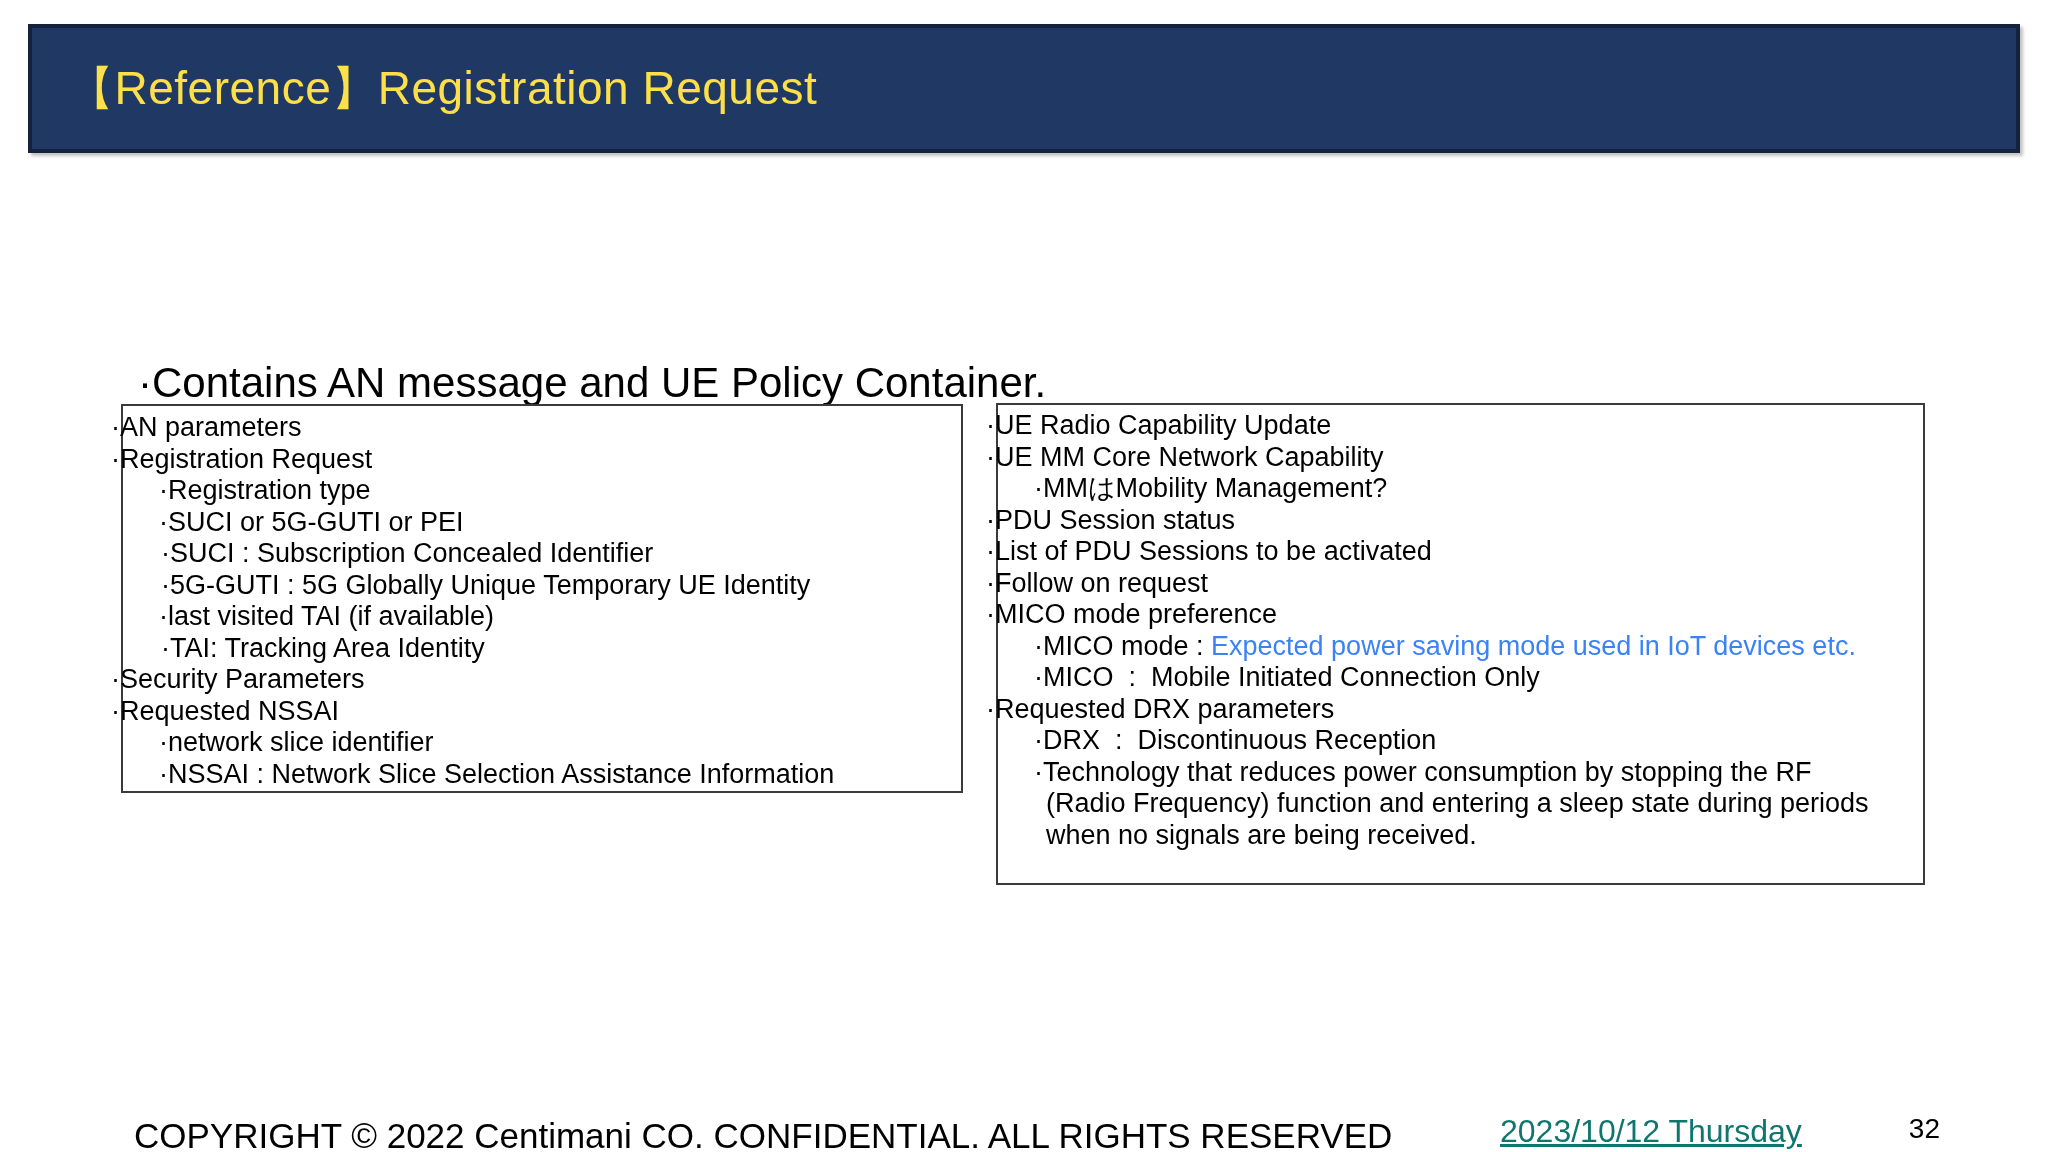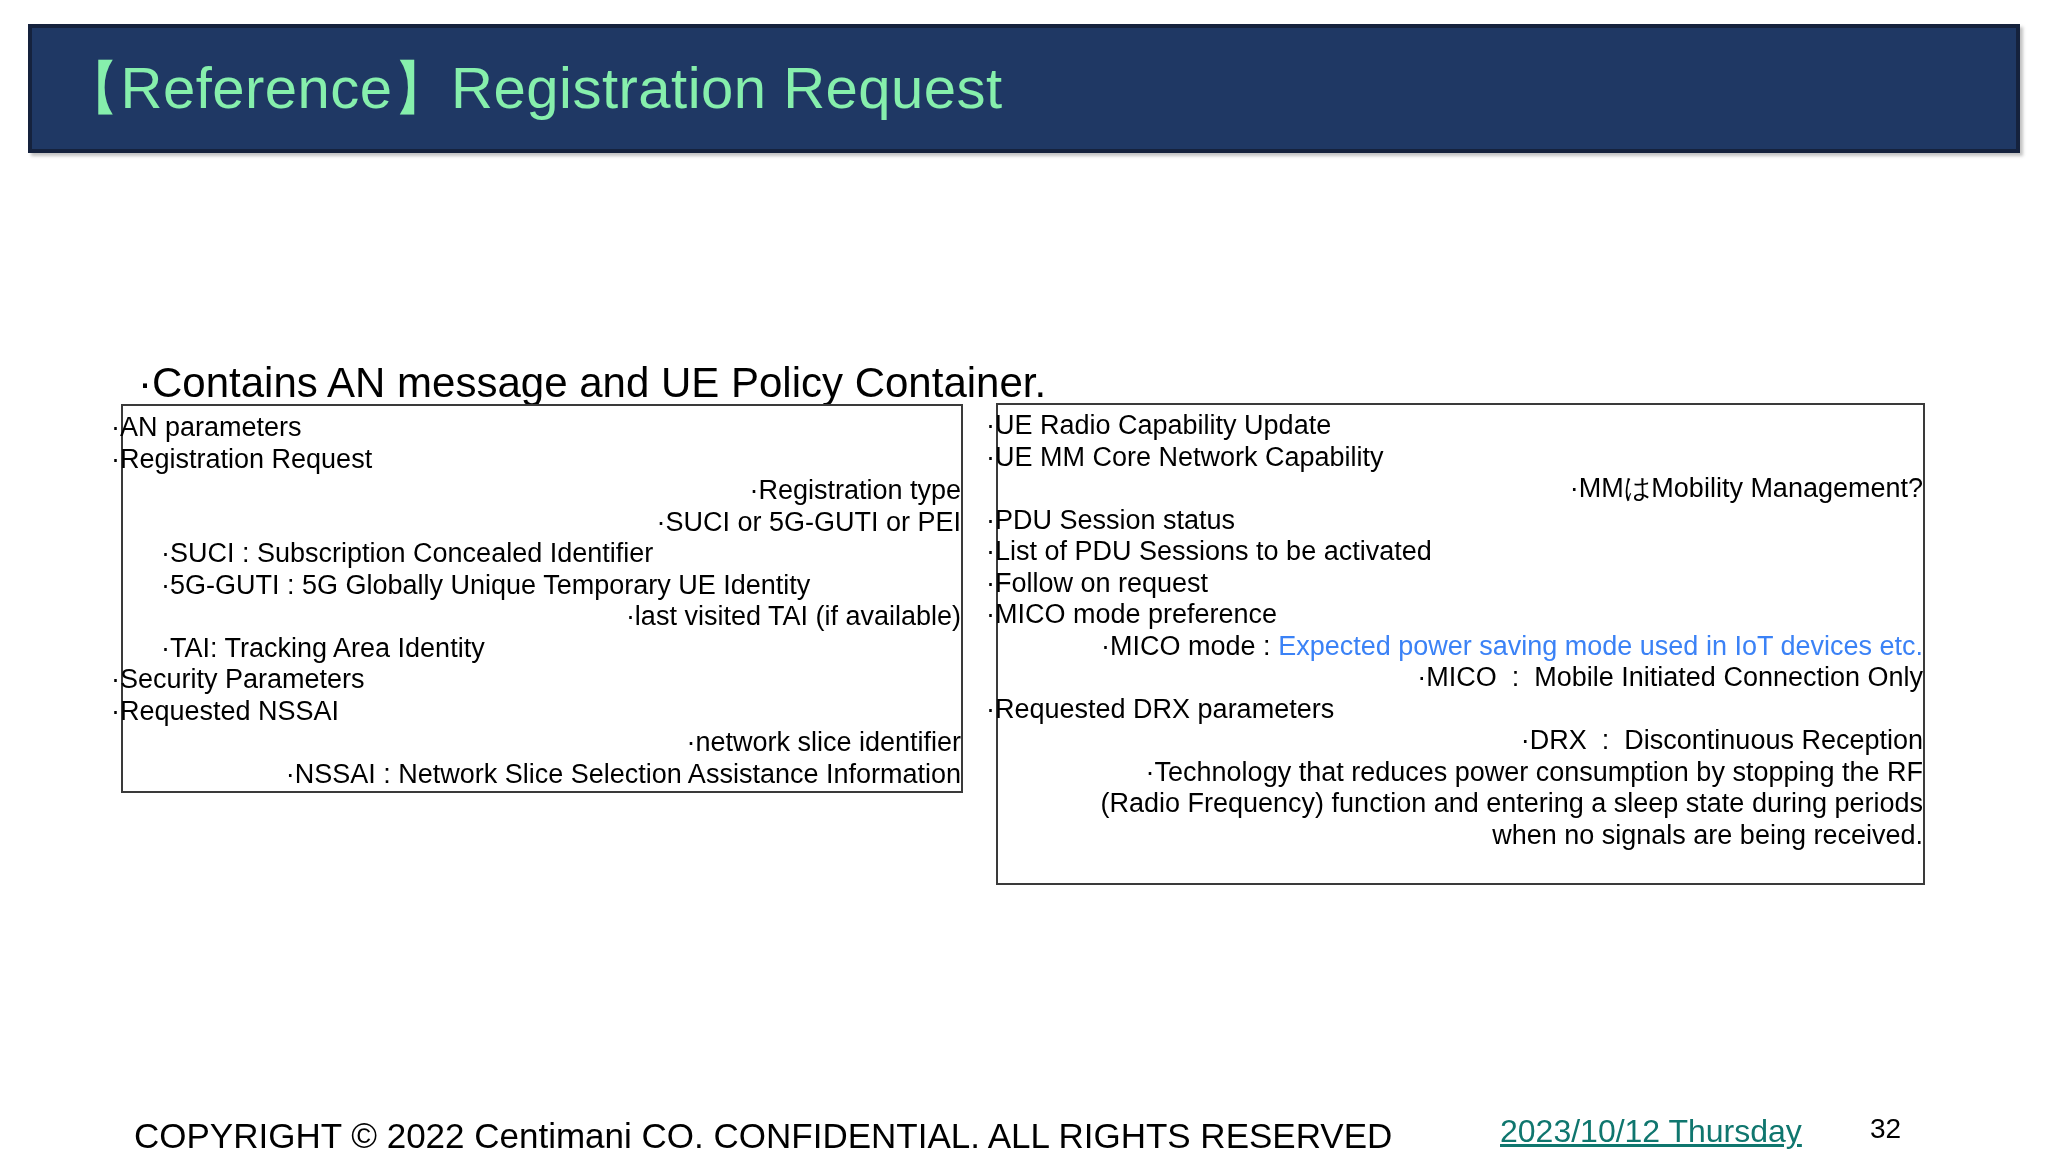--- a/index.html
+++ b/index.html
@@ -17,25 +17,26 @@
     left: 28px; top: 24px;
     width: 1992px; height: 129px;
     background: #1F3864;
     border: 4px solid #15223D;
     box-sizing: border-box;
     display: flex;
     align-items: center;
     box-shadow: 3px 3px 3px rgba(120,120,120,0.45);
   }
   .title-text {
-    color: #86efac;
-    font-size: 58px;
+    color: #fde047;
+    font-size: 46px;
     padding-left: 30px;
     white-space: nowrap;
     letter-spacing: 0.5px;
+    margin-left: 6px;
   }
   .intro {
     position: absolute;
     left: 138px; top: 250px;
     font-size: 42px;
     line-height: 53px;
     color: #000000;
     white-space: pre-wrap;
   }
   .param-box {
@@ -47,21 +48,21 @@
     line-height: 31.5px;
     color: #000000;
   }
   .box-left  { left: 121px; top: 404px; width: 842px; height: 389px; padding-top: 6px; }
   .box-right { left: 996px; top: 403px; width: 929px; height: 482px; padding-top: 5px; }
   .box-item {
     white-space: pre-wrap;
     text-indent: -12px;
   }
   .indent-0 { }
-  .indent-1 { padding-left: 20px; text-align: right; }
+  .indent-1 { padding-left: 48px; }
   .indent-2 { padding-left: 50px; }
   .footer-copyright {
     position: absolute;
     left: 134px; top: 1116px;
     font-size: 35px;
     color: #000000;
     white-space: nowrap;
   }
   .footer-date {
     position: absolute;
@@ -70,21 +71,21 @@
     color: #0f766e;
     white-space: nowrap;
     text-decoration: underline;
   }
   .footer-page {
     position: absolute;
     left: 1870px; top: 1113px;
     width: 70px;
     font-size: 28px;
     color: #000000;
-    text-align: left;
+    text-align: right;
   }
 </style>
 </head>
 <body>
 
 <div class="slide">
 
   <div class="title-bar">
     <div class="title-text">【Reference】Registration Request</div>
   </div>

